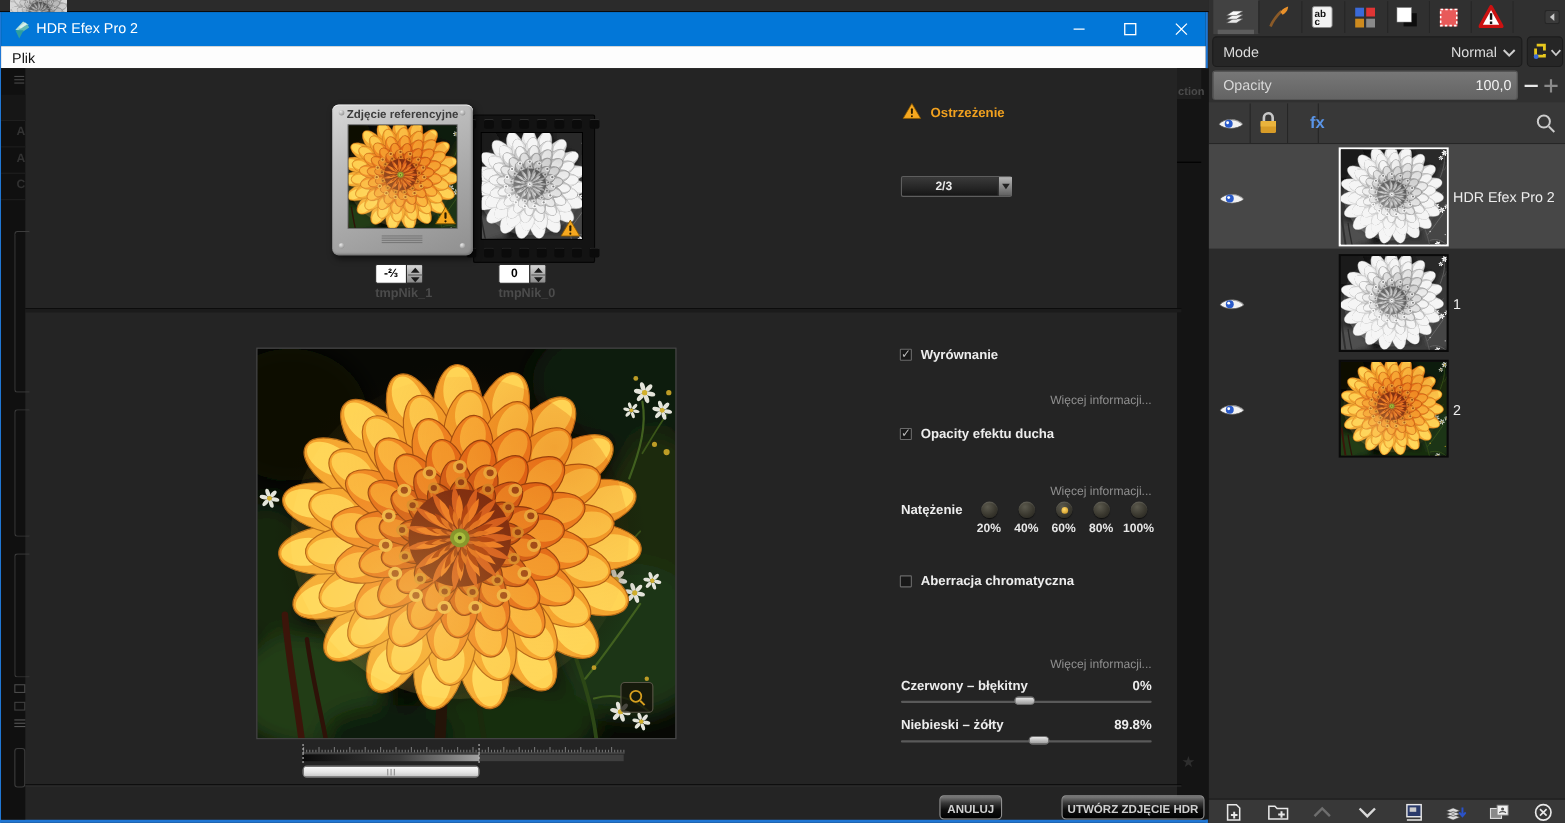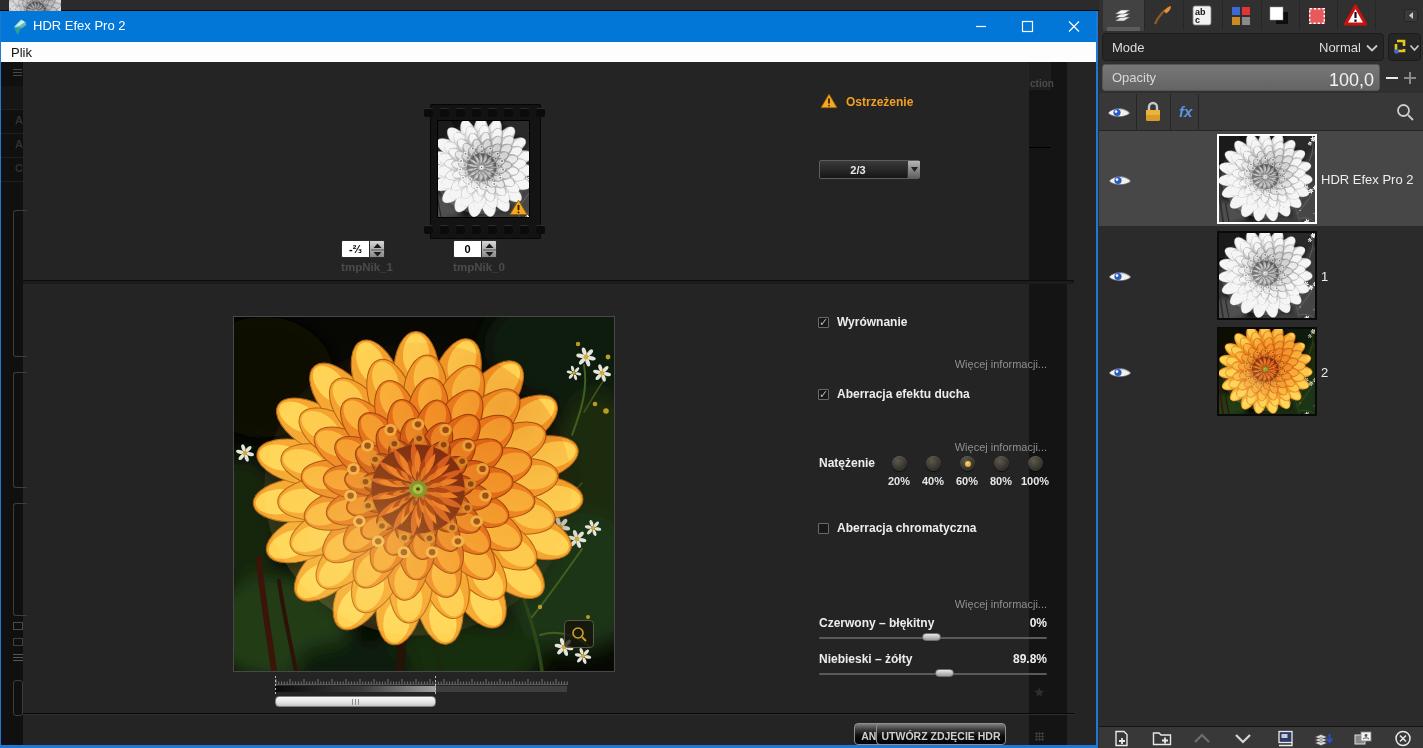--- a/index.html
+++ b/index.html
@@ -520,21 +520,21 @@
 <div class="abs" style="left:0;top:95px;width:22px;height:1px;background:#1f1f1f"></div>
 <div class="abs" style="left:0;top:119px;width:22px;height:1px;background:#1f1f1f"></div>
 <div class="abs" style="left:12px;top:148px;width:14px;height:147px;border:1px solid #3c3c3c;border-radius:3px 0 0 3px;border-right:none"></div>
 <div class="abs" style="left:12px;top:310px;width:14px;height:116px;border:1px solid #3c3c3c;border-radius:3px 0 0 3px;border-right:none"></div>
 <div class="abs" style="left:12px;top:441px;width:14px;height:113px;border:1px solid #3c3c3c;border-radius:3px 0 0 3px;border-right:none"></div>
 <div class="abs" style="left:12px;top:560px;width:10px;height:8px;border:1px solid #4a4a4a"></div>
 <div class="abs" style="left:12px;top:576px;width:10px;height:8px;border:1px solid #404040"></div>
 <div class="abs" style="left:12px;top:592px;width:10px;height:1px;background:#555;box-shadow:0 3px 0 #555,0 6px 0 #555"></div>
 <div class="abs" style="left:12px;top:618px;width:10px;height:36px;border:1px solid #3c3c3c;border-radius:3px"></div>
 </div>
-<div class="sliver" style="left:1028px;top:0;width:38px;height:683px;background:#141414">
+<div class="sliver" style="left:1069px;top:0;width:38px;height:683px;background:#141414">
         <div class="abs" style="left:0;top:0;width:22px;height:28px;background:#1e1e1e"></div>
         <div class="abs" style="left:1px;top:16px;color:#4a4a4a;font-size:10px;font-weight:bold">ction</div>
         <div class="abs" style="left:0;top:85px;width:22px;height:1px;background:#000"></div>
         <div class="abs" style="left:4px;top:622px;color:#2e2e2e;font-size:14px">★</div>
         <div class="abs" style="left:6px;top:670px;width:9px;height:9px;background:radial-gradient(circle,#3a3a3a 1px,transparent 1.2px);background-size:3px 3px"></div>
       </div>
 <div class="abs" style="left:429px;top:42px;width:111px;height:135px;background:#131313;border-radius:2px;box-shadow:inset 0 0 0 1px #060606">
 <div class="abs" style="left:-6px;top:4px;width:9px;height:9px;background:#0b0b0b;border-radius:2px;border-top:1px solid #2e2e2e"></div>
         <div class="abs" style="left:10px;top:4px;width:9px;height:9px;background:#0b0b0b;border-radius:2px;border-top:1px solid #2e2e2e"></div>
         <div class="abs" style="left:26px;top:4px;width:9px;height:9px;background:#0b0b0b;border-radius:2px;border-top:1px solid #2e2e2e"></div>
@@ -554,20 +554,38 @@
 <div class="abs" style="left:8px;top:17px;width:91px;height:96px;outline:1px solid #000">
           <svg width="91" height="96" viewBox="30 26 320 302" preserveAspectRatio="xMidYMid slice" style="filter:grayscale(1) brightness(1.42) contrast(0.92);display:block">
             <use href="#dahlia"></use>
           </svg>
         </div>
 <svg style="position:absolute;left:79px;top:95px" width="19" height="17" viewBox="0 0 20 18">
           <path d="M10 1.2 L19 16.5 L1 16.5 Z" fill="#f6a81f" stroke="#8a5a00" stroke-width="0.8"></path>
           <rect x="9" y="6" width="2" height="6" rx="1" fill="#2b1d00"></rect>
           <rect x="9" y="13.2" width="2" height="2" rx="1" fill="#2b1d00"></rect>
         </svg>
+</div>
+<div class="abs" style="left:301px;top:33px;width:128px;height:137px;border-radius:6px;background:linear-gradient(155deg,#d9d9d9 0%,#bdbdbd 30%,#a8a8a8 60%,#8f8f8f 100%);box-shadow:2px 3px 6px rgba(0,0,0,0.55),inset 0 1px 0 #efefef,inset -1px -1px 2px #6f6f6f">
+<div class="abs" style="left:0;top:3px;width:128px;text-align:center;color:#3d3d3d;font-weight:bold;font-size:10.5px">Zdjęcie referencyjne</div>
+<div class="abs" style="left:6px;top:5px;width:5px;height:5px;border-radius:50%;background:radial-gradient(circle at 35% 30%,#e8e8e8,#7a7a7a)"></div>
+<div class="abs" style="left:116px;top:5px;width:5px;height:5px;border-radius:50%;background:radial-gradient(circle at 35% 30%,#e8e8e8,#7a7a7a)"></div>
+<div class="abs" style="left:6px;top:126px;width:5px;height:5px;border-radius:50%;background:radial-gradient(circle at 35% 30%,#e8e8e8,#7a7a7a)"></div>
+<div class="abs" style="left:116px;top:126px;width:5px;height:5px;border-radius:50%;background:radial-gradient(circle at 35% 30%,#e8e8e8,#7a7a7a)"></div>
+<div class="abs" style="left:14px;top:18px;width:100px;height:95px;border:1px solid #5f5f5f;box-shadow:inset 1px 1px 2px #333">
+          <svg width="98" height="93" viewBox="28 32 324 290" preserveAspectRatio="xMidYMid slice" style="display:block">
+            <use href="#dahlia"></use>
+          </svg>
+        </div>
+<svg style="position:absolute;left:93px;top:92px" width="20" height="18" viewBox="0 0 20 18">
+          <path d="M10 1.2 L19 16.5 L1 16.5 Z" fill="#f6a81f" stroke="#8a5a00" stroke-width="0.8"></path>
+          <rect x="9" y="6" width="2" height="6" rx="1" fill="#2b1d00"></rect>
+          <rect x="9" y="13.2" width="2" height="2" rx="1" fill="#2b1d00"></rect>
+        </svg>
+<div class="abs" style="left:45px;top:119px;width:37px;height:1px;background:#787878;box-shadow:0 2px 0 #787878,0 4px 0 #787878,0 6px 0 #787878"></div>
 </div>
 <div class="abs" style="left:340px;top:178px;width:29px;height:18px;background:#fff;border:1px solid #2a2a2a;border-radius:2px 0 0 2px;color:#000;font-size:11px;font-weight:bold;text-align:center;line-height:17px">-⅔</div>
       <div class="abs" style="left:369px;top:178px;width:15px;height:18px;border:1px solid #2a2a2a;border-left:none;border-radius:0 2px 2px 0;background:linear-gradient(180deg,#d6d6d6,#8a8a8a)">
         <svg width="15" height="18" viewBox="0 0 15 18" style="display:block">
           <path d="M7.5 2.5 L11.5 7 H3.5 Z" fill="#1a1a1a"></path>
           <path d="M7.5 15.5 L11.5 11 H3.5 Z" fill="#1a1a1a"></path>
           <path d="M1 9 H14" stroke="#555" stroke-width="1"></path>
         </svg>
       </div>
 <div class="abs" style="left:452px;top:178px;width:29px;height:18px;background:#fff;border:1px solid #2a2a2a;border-radius:2px 0 0 2px;color:#000;font-size:11px;font-weight:bold;text-align:center;line-height:17px">0</div>
@@ -717,21 +735,21 @@
 <div class="abs" style="left:435px;top:624px;width:131px;height:6px;background:#3f3f3f"></div>
 <div class="abs" style="left:274px;top:614px;width:1px;height:19px;background:repeating-linear-gradient(180deg,#bbb 0 2px,transparent 2px 4px)"></div>
 <div class="abs" style="left:434px;top:614px;width:1px;height:19px;background:repeating-linear-gradient(180deg,#bbb 0 2px,transparent 2px 4px)"></div>
 <div class="abs" style="left:274px;top:634px;width:161px;height:11px;border-radius:4px;border:1px solid #7e7e7e;background:linear-gradient(180deg,#fafafa 0%,#e2e2e2 60%,#c6c6c6 100%)">
         <div class="abs" style="left:76px;top:2px;width:1px;height:6px;background:#8e8e8e;box-shadow:3px 0 0 #8e8e8e,6px 0 0 #8e8e8e"></div>
       </div>
 <div class="cb" style="left:817px;top:255px">✓</div>
 <div class="abs wtitle" style="left:836px;top:253px">Wyrównanie</div>
 <div class="more" style="left:818px;top:296px;width:228px">Więcej informacji...</div>
 <div class="cb" style="left:817px;top:327px">✓</div>
-<div class="abs wtitle" style="left:836px;top:325px">Aberracja efektu ducha</div>
+<div class="abs wtitle" style="left:836px;top:325px">Opacity efektu ducha</div>
 <div class="more" style="left:818px;top:379px;width:228px">Więcej informacji...</div>
 <div class="abs wtitle" style="left:818px;top:394px">Natężenie</div>
 <div class="radio" style="left:891px;top:394px"></div>
 <div class="radio" style="left:925px;top:394px"></div>
 <div class="radio" style="left:959px;top:394px"></div>
 <div class="abs" style="left:964px;top:399px;width:6px;height:6px;border-radius:50%;background:radial-gradient(circle at 40% 35%,#ffd86a,#c8901c)"></div>
 <div class="radio" style="left:993px;top:394px"></div>
 <div class="radio" style="left:1027px;top:394px"></div>
 <div class="pct" style="left:878px;top:413px">20%</div>
 <div class="pct" style="left:912px;top:413px">40%</div>
@@ -745,21 +763,21 @@
 <div class="abs wtitle" style="left:1006px;top:554px;width:40px;text-align:right">0%</div>
 <div class="track" style="left:818px;top:575px;width:228px"></div>
 <div class="thumbk" style="left:921px;top:571px"></div>
 <div class="abs wtitle" style="left:818px;top:590px">Niebieski – żółty</div>
 <div class="abs wtitle" style="left:996px;top:590px;width:50px;text-align:right">89.8%</div>
 <div class="track" style="left:818px;top:611px;width:228px"></div>
 <div class="thumbk" style="left:934px;top:607px"></div>
 <div class="abs" style="left:22px;top:651px;width:1051px;height:1px;background:#070707"></div>
 <div class="abs" style="left:22px;top:652px;width:1051px;height:1px;background:#2e2e2e"></div>
 <div class="btn" style="left:853px;top:661px;width:57px;height:22px;line-height:24px">ANULUJ</div>
-<div class="btn" style="left:875px;top:661px;width:130px;height:22px;line-height:24px">UTWÓRZ ZDJĘCIE HDR</div>
+<div class="btn" style="left:964px;top:661px;width:130px;height:22px;line-height:24px">UTWÓRZ ZDJĘCIE HDR</div>
 </div>
 </div>
 <div id="gimp">
 <div class="abs" style="left:0;top:0;width:324px;height:31px;background:#303030"></div>
 <div class="abs" style="left:4px;top:0;width:41px;height:31px;background:#424242"></div>
 <div class="abs" style="left:8px;top:27px;width:33px;height:4px;background:#5d5d5d"></div>
 <div class="gsep" style="left:45px;top:1px;width:1px;height:29px"></div>
 <div class="gsep" style="left:84px;top:1px;width:1px;height:29px"></div>
 <div class="gsep" style="left:123px;top:1px;width:1px;height:29px"></div>
 <div class="gsep" style="left:162px;top:1px;width:1px;height:29px"></div>
@@ -813,21 +831,21 @@
 <div class="abs" style="left:289px;top:33px;width:33px;height:28px;background:#262626;border:1px solid #1c1c1c;border-radius:4px"></div>
 <svg class="abs" style="left:293px;top:38px" width="18" height="18" viewBox="0 0 18 18">
       <path d="M5 3 H12 V8 M12 11 V13 H4 V6" fill="none" stroke="#e8c81e" stroke-width="2.6"></path>
       <circle cx="4.5" cy="13.5" r="2.2" fill="#3a6ad8"></circle>
     </svg>
 <svg class="abs" style="left:310px;top:44px" width="11" height="8" viewBox="0 0 11 8">
       <path d="M1.5 1.5 L5.5 6 L9.5 1.5" stroke="#ccc" stroke-width="1.6" fill="none"></path>
     </svg>
 <div class="abs" style="left:3px;top:64px;width:278px;height:27px;background:linear-gradient(180deg,#777,#646464);border:1px solid #555;border-radius:3px"></div>
 <div class="abs" style="left:13px;top:70px;color:#d8d8d8;font-size:13px">Opacity</div>
-<div class="abs" style="left:230px;top:70px;color:#f2f2f2;font-size:18px;width:45px;text-align:center">100,0</div>
+<div class="abs" style="left:230px;top:70px;color:#f2f2f2;font-size:13px;width:45px;text-align:right">100,0</div>
 <svg class="abs" style="left:285px;top:70px" width="16" height="16" viewBox="0 0 16 16">
       <path d="M2 8 H14" stroke="#e8e8e8" stroke-width="2"></path>
     </svg>
 <svg class="abs" style="left:303px;top:70px" width="16" height="16" viewBox="0 0 16 16">
       <path d="M2 8 H14 M8 2 V14" stroke="#8a8a8a" stroke-width="2"></path>
     </svg>
 <div class="abs" style="left:0;top:93px;width:324px;height:38px;background:#383838;border-bottom:1px solid #262626"></div>
 <div class="gsep" style="left:37px;top:94px;width:1px;height:36px"></div>
 <div class="gsep" style="left:71px;top:94px;width:1px;height:36px"></div>
 <div class="gsep" style="left:99px;top:94px;width:1px;height:36px"></div>
@@ -835,21 +853,21 @@
       <path d="M1 8 C6 2 18 2 23 8 C18 13 6 13 1 8 Z" fill="#f2f2f2" stroke="#555" stroke-width="0.7"></path>
       <circle cx="10" cy="7.5" r="3.6" fill="#2a5ac8"></circle>
       <circle cx="9" cy="6.6" r="1.3" fill="#fff"></circle>
       <path d="M13 4 C17 4 20 6 22 8" stroke="#999" stroke-width="0.8" fill="none"></path>
     </svg>
 <svg class="abs" style="left:43px;top:100px" width="22" height="24" viewBox="0 0 22 24">
       <rect x="4" y="10" width="14" height="11" rx="1.5" fill="#d89c28"></rect>
       <rect x="4" y="10" width="14" height="5" fill="#eab33c"></rect>
       <path d="M7 10 V7 a4 4 0 0 1 8 0 V10" fill="none" stroke="#c8c8c8" stroke-width="2.4"></path>
     </svg>
-<div class="abs" style="left:80px;top:103px;color:#5a95e8;font-size:15px;font-weight:bold;font-style:italic">fx</div>
+<div class="abs" style="left:92px;top:103px;color:#5a95e8;font-size:15px;font-weight:bold;">fx</div>
 <svg class="abs" style="left:296px;top:102px" width="20" height="20" viewBox="0 0 20 20">
       <circle cx="8.5" cy="8.5" r="5.5" fill="none" stroke="#ccc" stroke-width="1.8"></circle>
       <path d="M13 13 L18 18" stroke="#ccc" stroke-width="1.8"></path>
     </svg>
 <div class="abs" style="left:0;top:131px;width:324px;height:595px;background:#2b2b2b"></div>
 <div class="lrow" style="top:131px;background:#474747;height:95px"></div>
 <svg class="abs" style="left:9px;top:173px" width="24" height="15" viewBox="0 0 24 15">
       <path d="M1 8 C6 2 18 2 23 8 C18 13 6 13 1 8 Z" fill="#f2f2f2" stroke="#555" stroke-width="0.7"></path>
       <circle cx="10" cy="7.5" r="3.6" fill="#2a5ac8"></circle>
       <circle cx="9" cy="6.6" r="1.3" fill="#fff"></circle>

